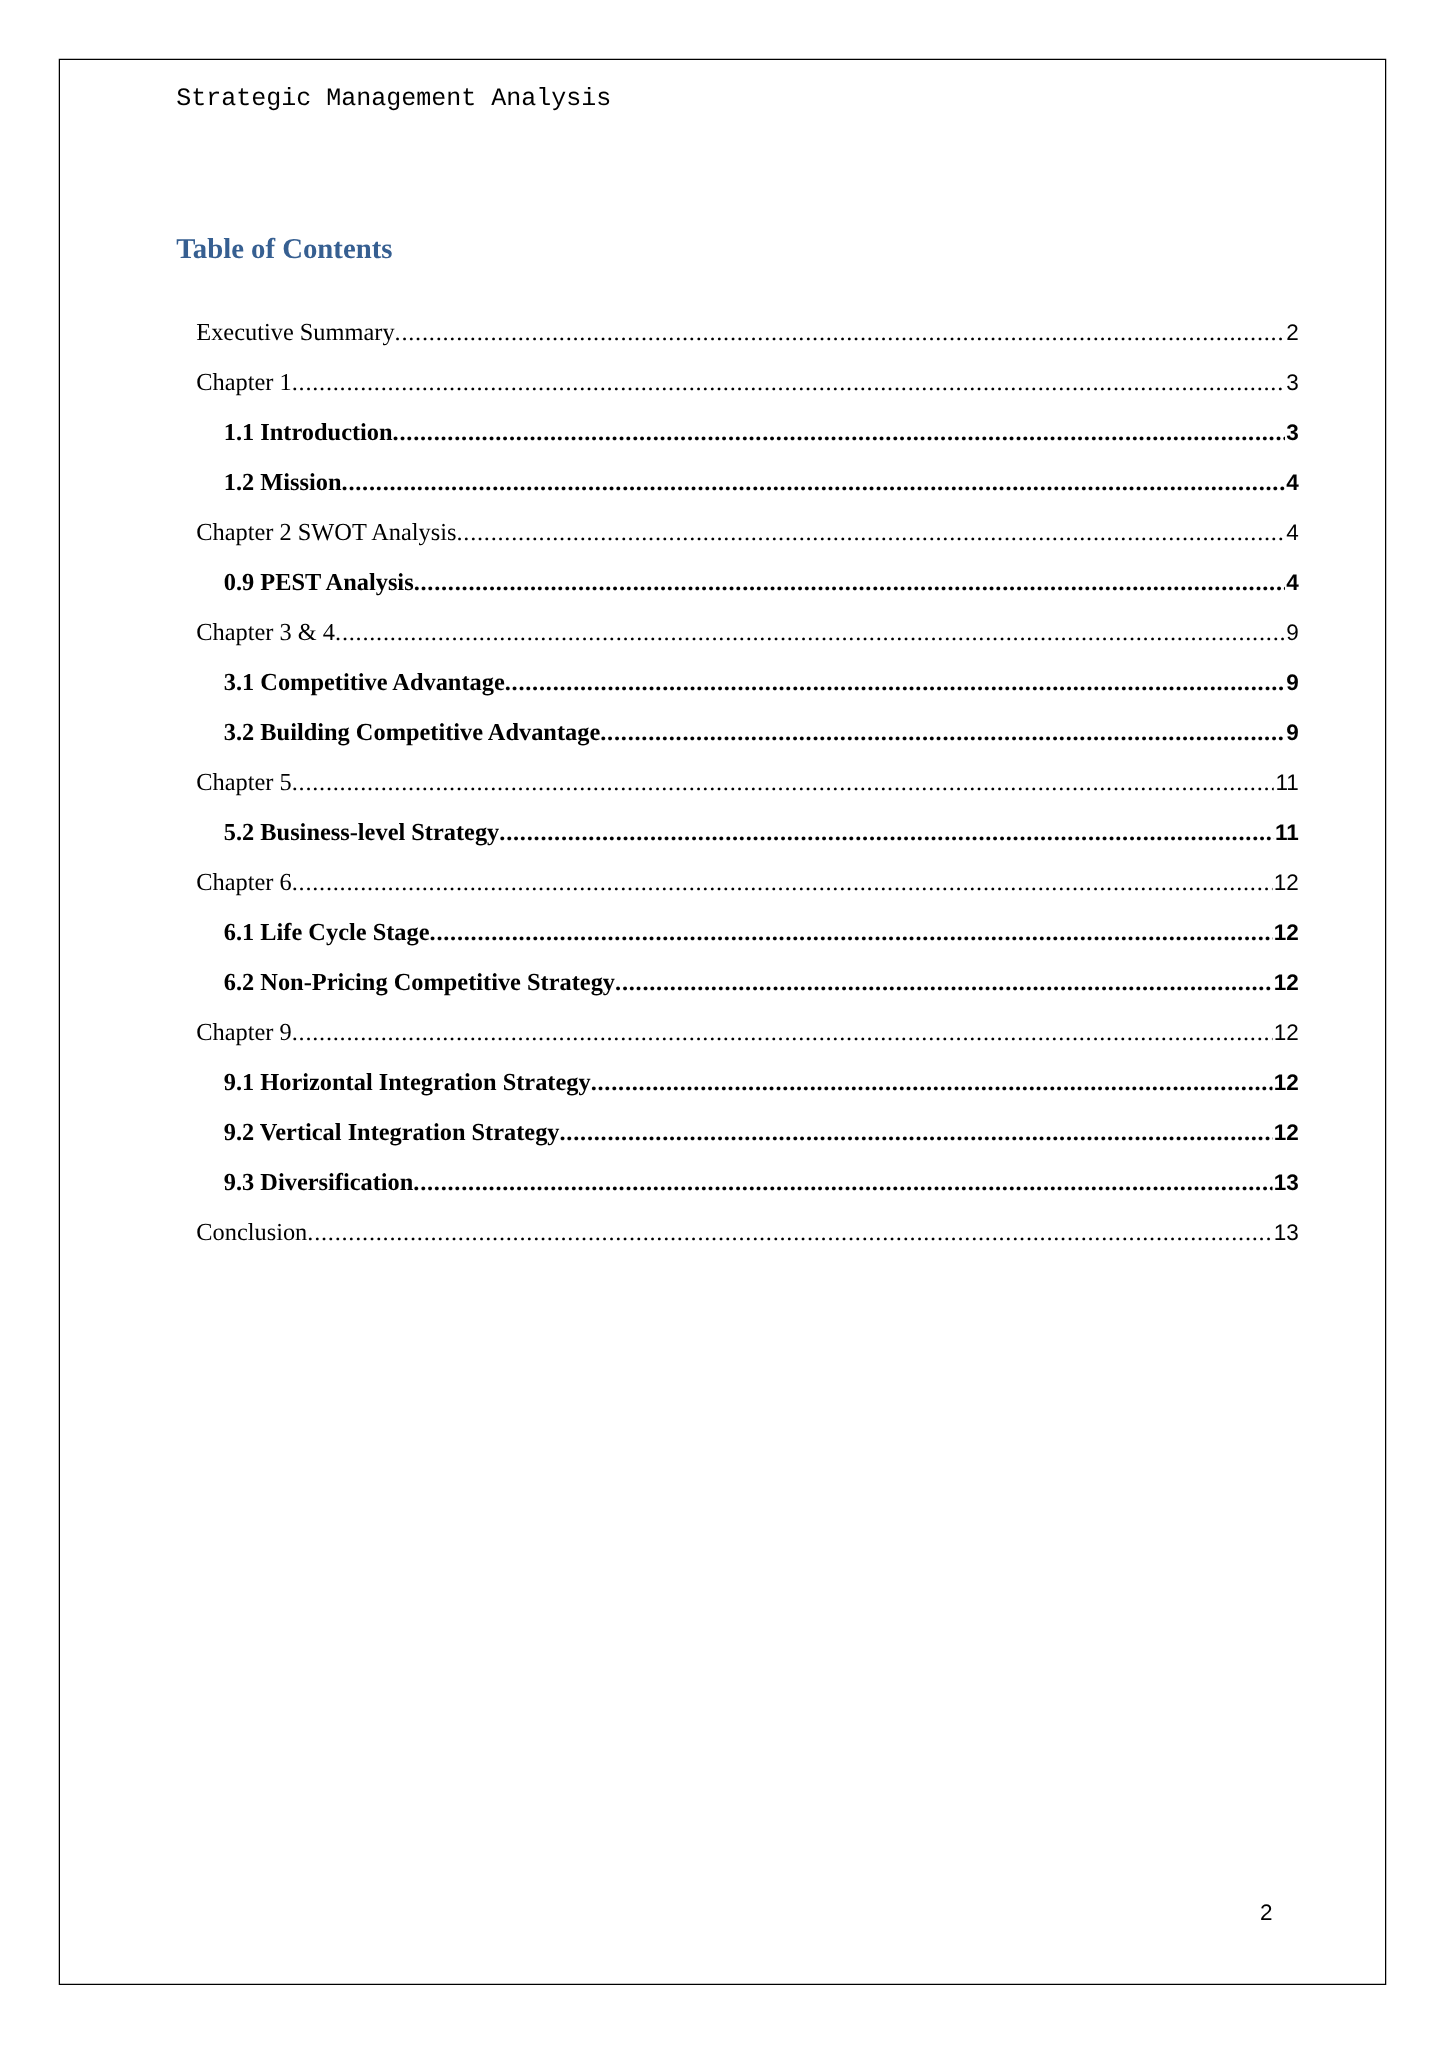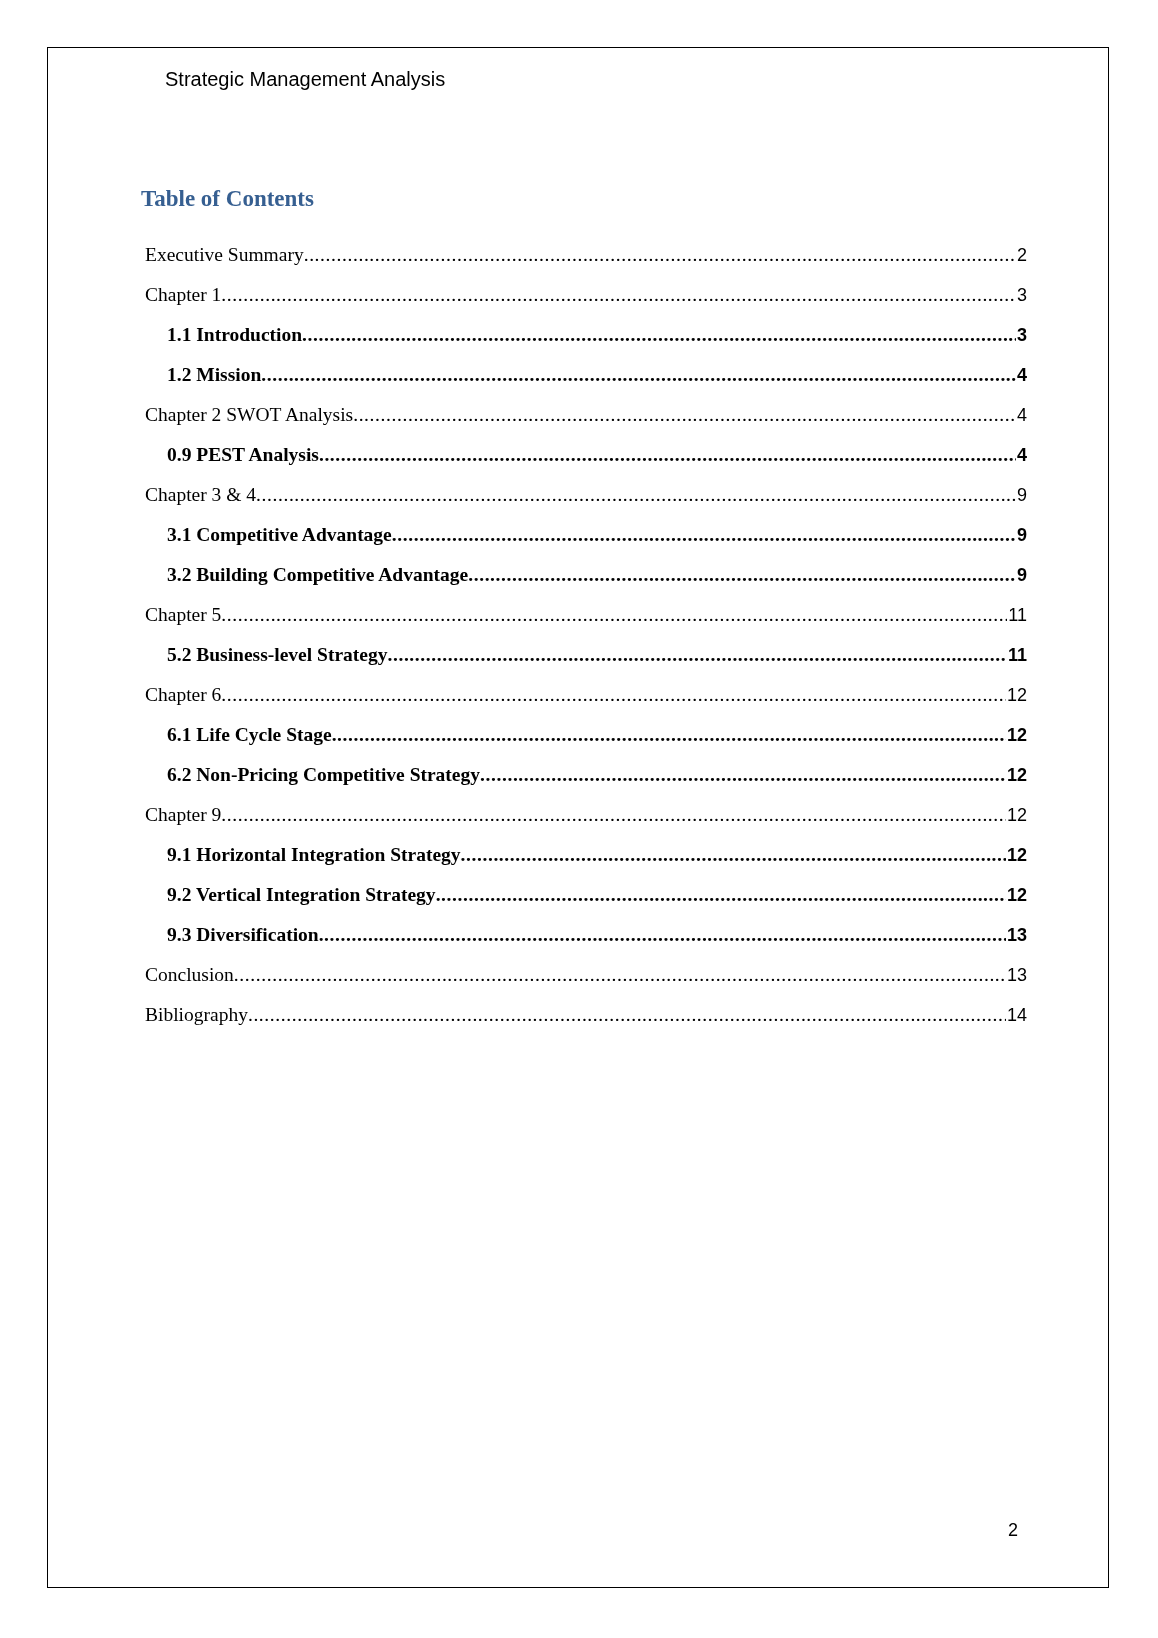--- a/index.html
+++ b/index.html
@@ -4,30 +4,30 @@
 <style>
   html, body { margin: 0; padding: 0; background: #ffffff; }
   body { width: 1158px; height: 1638px; position: relative; overflow: hidden; }
   .page-border {
     position: absolute; left: 47px; top: 47px;
     width: 1062px; height: 1541px;
     border: 1.5px solid #000; box-sizing: border-box;
   }
   .header-text {
     position: absolute; left: 141px; top: 68px;
-    font-family: Liberation Sans, sans-serif; font-size: 20px; color: #000; margin-left: 24px;
+    font-family: Liberation Mono, monospace; font-size: 20px; color: #000;
   }
   .toc-title {
     position: absolute; left: 141px; top: 186px;
     font-family: Liberation Serif, serif; font-size: 23px; font-weight: bold;
     color: #365F91;
   }
   .toc-list {
     position: absolute; left: 141px; top: 240px; width: 882px;
-    margin: 4px; padding: 0; list-style: none;
+    margin: 16px; padding: 0; list-style: none;
   }
   .toc-row {
     display: flex; align-items: baseline; height: 40px;
     font-family: "Liberation Serif", serif; font-size: 19.5px; color: #000;
     cursor: pointer;
   }
   .toc-row.level-2 { padding-left: 22px; font-weight: bold; }
   .toc-label { white-space: nowrap; }
   .toc-leader {
     flex: 1; overflow: hidden; white-space: nowrap;
@@ -143,20 +143,15 @@
   <li class="toc-row level-2">
       <span class="toc-label">9.3 Diversification</span>
       <span class="toc-leader"></span>
       <span class="toc-page">13</span>
     </li>
   <li class="toc-row level-1">
       <span class="toc-label">Conclusion</span>
       <span class="toc-leader"></span>
       <span class="toc-page">13</span>
     </li>
-  <li class="toc-row level-1">
-      <span class="toc-label">Bibliography</span>
-      <span class="toc-leader"></span>
-      <span class="toc-page">14</span>
-    </li>
 </ul>
 
 <div class="footer-page">2</div>
 
 </body></html>

